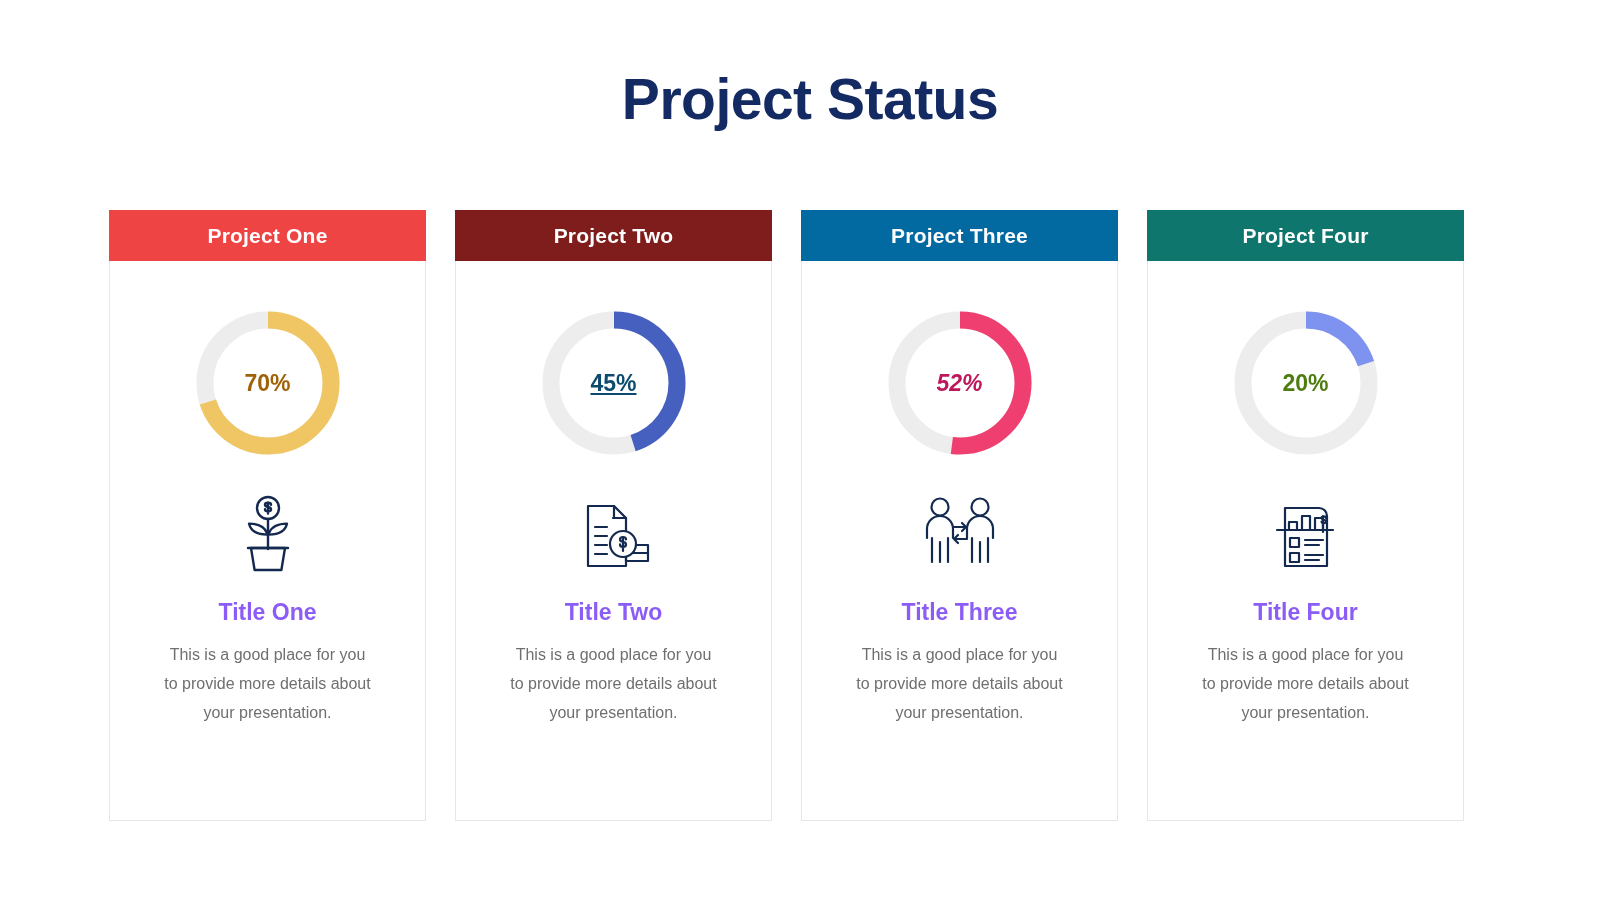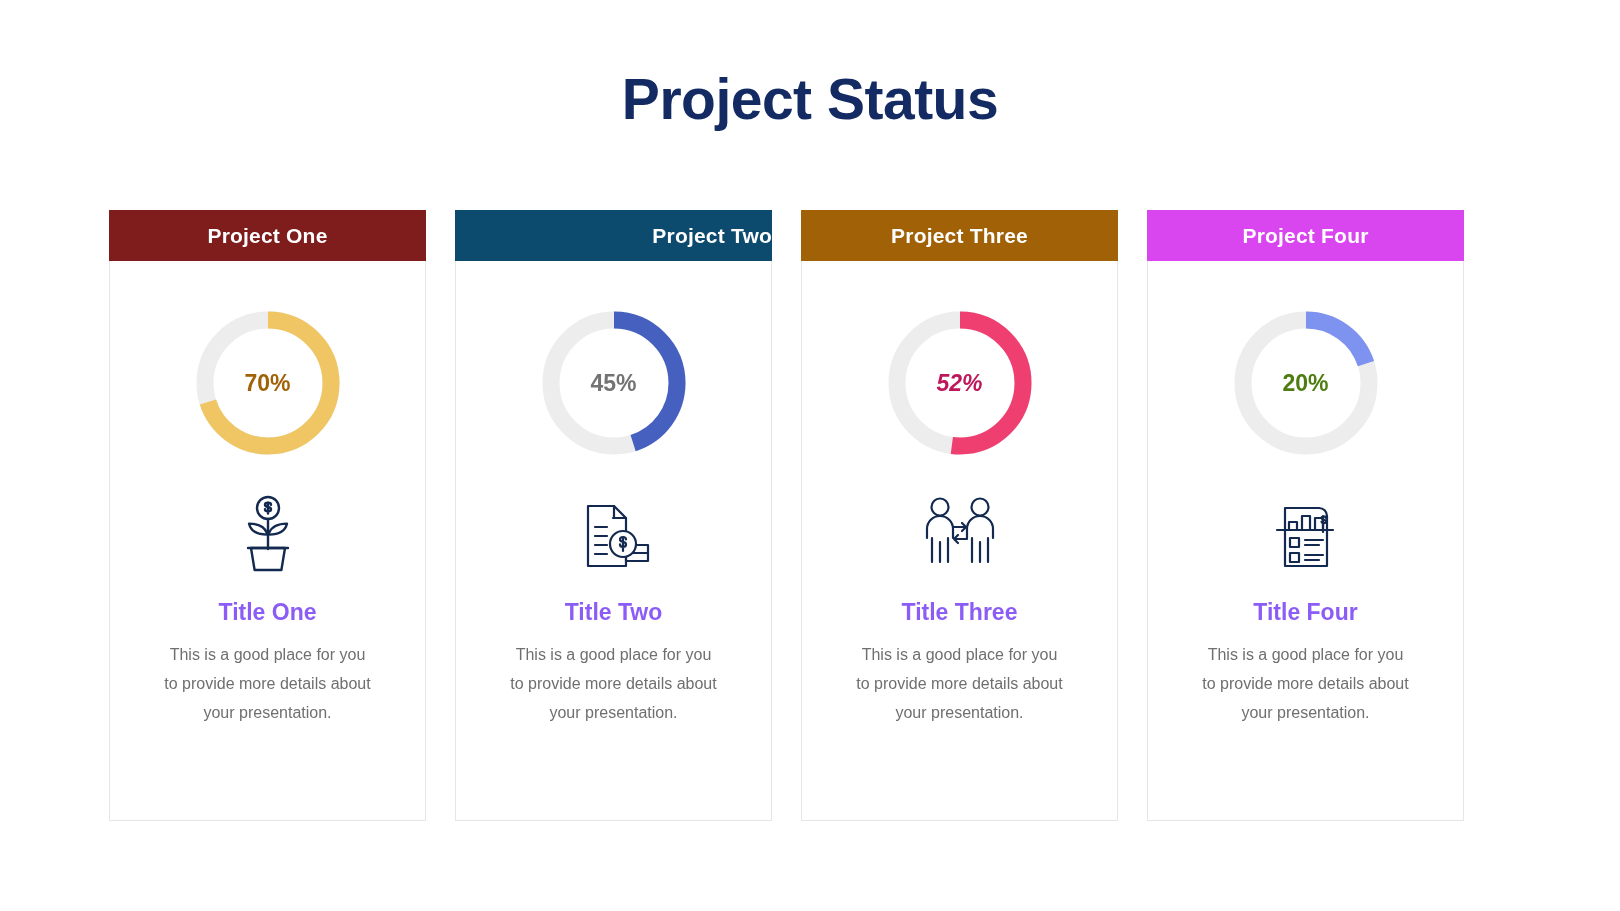--- a/index.html
+++ b/index.html
@@ -90,21 +90,21 @@
 </head>
 <body>
 
 <div id="slide" style="background: rgb(255, 255, 255);">
 
   <div id="page-title" style="color: rgb(19, 42, 98);">Project Status</div>
 
   <div id="cards">
 
     <div class="card">
-      <div class="card-header" style="background: #7f1d1d;">
+      <div class="card-header" style="background: #ef4444;">
         <span>Project One</span>
       </div>
       <div class="donut-wrap">
         <svg width="160" height="160" viewBox="0 0 160 160">
           <circle class="donut-track" cx="80" cy="80" r="63" fill="none" stroke-width="17" stroke="#ededed"></circle>
           <circle class="donut-arc" cx="80" cy="80" r="63" fill="none" stroke-width="17" transform="rotate(-90 80 80)" stroke-linecap="butt" stroke="#efc663" stroke-dasharray="277.08847204661976 118.7522023056942"></circle>
         </svg>
         <div class="donut-label" style="color: #a16207;">70%</div>
       </div>
       <div class="icon-wrap">
@@ -116,48 +116,48 @@
           <path d="M32 39c2.5-6.2 9-9.4 18-9.4-1.5 6.8-7 11-18 11z"></path>
           <path d="M14 54h34l-3.6 22H17.6z"></path>
           <path d="M11 54h40"></path>
         </svg>
       </div>
       <div class="card-title">Title One</div>
       <div class="card-body" style="color: rgb(111, 111, 111);">This is a good place for you to provide more details about your presentation.</div>
     </div>
 
     <div class="card">
-      <div class="card-header" style="background: #0c4a6e; justify-content: flex-end;">
+      <div class="card-header" style="background: #7f1d1d;">
         <span>Project Two</span>
       </div>
       <div class="donut-wrap">
         <svg width="160" height="160" viewBox="0 0 160 160">
           <circle class="donut-track" cx="80" cy="80" r="63" fill="none" stroke-width="17" stroke="#ededed"></circle>
           <circle class="donut-arc" cx="80" cy="80" r="63" fill="none" stroke-width="17" transform="rotate(-90 80 80)" stroke-linecap="butt" stroke="#4660c0" stroke-dasharray="178.1283034585413 217.71237089377266"></circle>
         </svg>
-        <div class="donut-label" style="color: #737373;">45%</div>
+        <div class="donut-label" style="color: #0c4a6e; text-decoration: underline;">45%</div>
       </div>
       <div class="icon-wrap">
         <svg width="76" height="74" viewBox="0 0 76 74" fill="none" stroke="#13294f" stroke-width="2.2" stroke-linecap="round" stroke-linejoin="round">
           <path d="M12 10h26l12 12v48H12z"></path>
           <path d="M38 10v12h12"></path>
           <path d="M19 31h12M19 40h12M19 49h12M19 58h12"></path>
           <path d="M37 22h10"></path>
           <path d="M54 49h18v8H54z"></path>
           <path d="M50 57h22v8H50z"></path>
           <circle cx="47" cy="48" r="13" fill="#ffffff"></circle>
           <path d="M47 41v14M50 43.4c0-1.5-1.4-2.4-3-2.4s-3 .9-3 2.4 1.4 2.2 3 2.5 3 1 3 2.5-1.4 2.4-3 2.4-3-.9-3-2.4"></path>
         </svg>
       </div>
       <div class="card-title">Title Two</div>
       <div class="card-body" style="color: rgb(111, 111, 111);">This is a good place for you to provide more details about your presentation.</div>
     </div>
 
     <div class="card">
-      <div class="card-header" style="background: #a16207;">
+      <div class="card-header" style="background: #0369a1;">
         <span>Project Three</span>
       </div>
       <div class="donut-wrap">
         <svg width="160" height="160" viewBox="0 0 160 160">
           <circle class="donut-track" cx="80" cy="80" r="63" fill="none" stroke-width="17" stroke="#ededed"></circle>
           <circle class="donut-arc" cx="80" cy="80" r="63" fill="none" stroke-width="17" transform="rotate(-90 80 80)" stroke-linecap="butt" stroke="#ef3f70" stroke-dasharray="205.83715066320326 190.0035236891107"></circle>
         </svg>
         <div class="donut-label" style="color: #be185d; font-style: italic;">52%</div>
       </div>
       <div class="icon-wrap">
@@ -170,21 +170,21 @@
           <path d="M49 42v24M57 46v20M65 42v24"></path>
           <path d="M30 31h13l-4-4M43 31l-4 4" fill="none"></path>
           <path d="M44 43H31l4-4M31 43l4 4" fill="none"></path>
         </svg>
       </div>
       <div class="card-title">Title Three</div>
       <div class="card-body" style="color: rgb(111, 111, 111);">This is a good place for you to provide more details about your presentation.</div>
     </div>
 
     <div class="card">
-      <div class="card-header" style="background: #d946ef; justify-content: center;">
+      <div class="card-header" style="background: #0f766e; justify-content: center;">
         <span>Project Four</span>
       </div>
       <div class="donut-wrap">
         <svg width="160" height="160" viewBox="0 0 160 160">
           <circle class="donut-track" cx="80" cy="80" r="63" fill="none" stroke-width="17" stroke="#ededed"></circle>
           <circle class="donut-arc" cx="80" cy="80" r="63" fill="none" stroke-width="17" transform="rotate(-90 80 80)" stroke-linecap="butt" stroke="#7e92ef" stroke-dasharray="79.1681348704628 316.6725394818512"></circle>
         </svg>
         <div class="donut-label" style="color: #4d7c0f;">20%</div>
       </div>
       <div class="icon-wrap">

